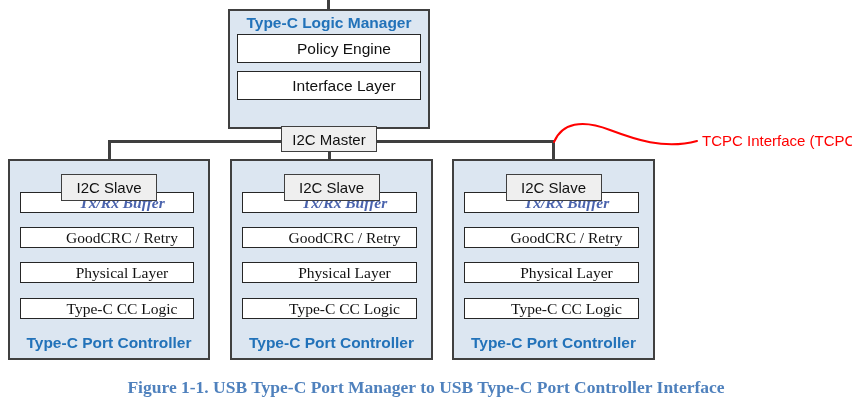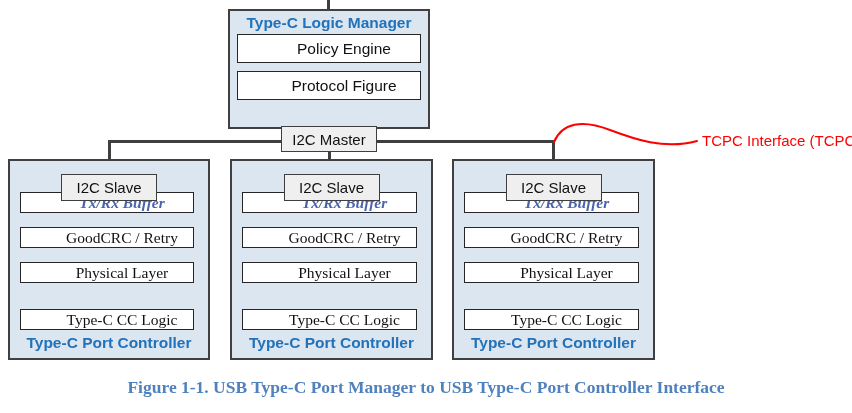--- a/index.html
+++ b/index.html
@@ -46,21 +46,21 @@
   .ctrl-2 { left:230px; }
   .ctrl-3 { left:452px; }
   .slave {
     left:50%; transform:translateX(-50%); top:-10px;
     width:96px; height:27px;
   }
   .layer { left:10px; width:calc(100% - 24px); height:21px;font-family:Liberation Serif, serif; }
   .l0 { top:31px; }
   .l1 { top:66px; }
   .l2 { top:101px; }
-  .l3 { top:148px; }
+  .l3 { top:137px; }
   .buffer { color:#4a63ad; font-style:italic; font-weight:600; }
   .ctrl-label {
     position:absolute; bottom:6px; left:0; width:100%; text-align:center;
     color:#2272b9; font-weight:bold; font-size:15.5px;
   }
 
   
   .red-curve { position:absolute; left:0; top:0; pointer-events:none; }
   .tcpc-label {
     position:absolute; left:702px; top:132px; color:#ff0000;
@@ -81,21 +81,21 @@
 
   <div class="conn stub-top"></div>
   <div class="conn bus-h"></div>
   <div class="conn drop-left"></div>
   <div class="conn drop-mid"></div>
   <div class="conn drop-right"></div>
 
   <div class="panel manager">
     <div class="mgr-title">Type-C Logic Manager</div>
     <div class="white-box mgr-box m0">Policy Engine</div>
-    <div class="white-box mgr-box m1">Protocol Figure</div>
+    <div class="white-box mgr-box m1">Interface Layer</div>
     <div class="i2c-box master">I2C Master</div>
   </div>
 
   <svg class="red-curve" width="852" height="413" viewBox="0 0 852 413">
     <path d="M 554 142 C 562 123, 582 119, 610 130 C 634 139, 664 150, 697 141" fill="none" stroke="#ff0000" stroke-width="2" stroke-linecap="round"></path>
   </svg>
   <div class="tcpc-label">TCPC Interface (TCPCI)</div>
 
   <div class="panel controller ctrl-1">
     <div class="i2c-box slave">I2C Slave</div>

